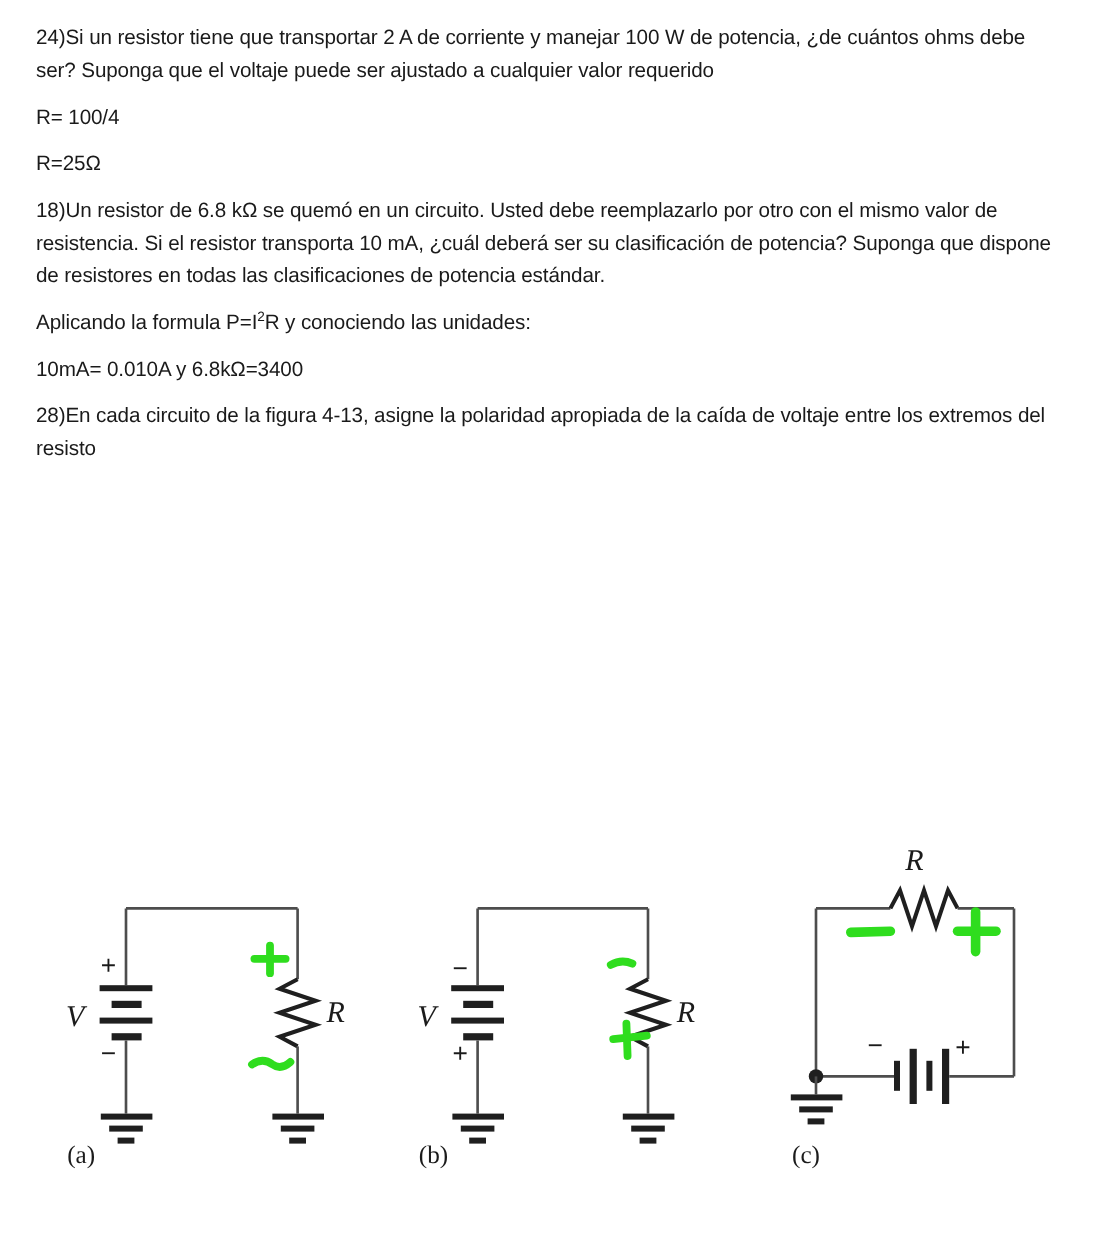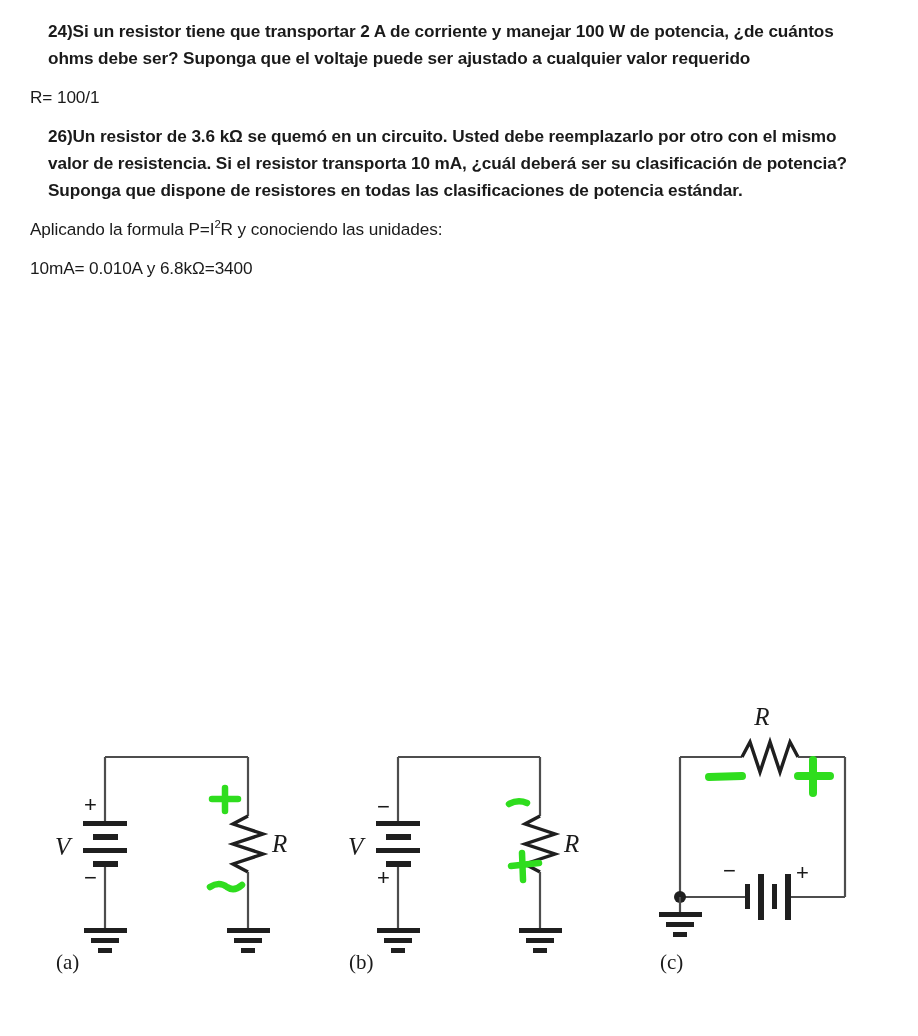--- a/index.html
+++ b/index.html
@@ -27,22 +27,21 @@
     width: 848px;
   }
   p.para {
     margin: 0 0 12px 0;
     font-size: 17.2px;
     line-height: 27px;
     letter-spacing: -0.1px;
     color: #1a1a1a;
   }
   p.bold {
-    font-weight: bold;
-    margin-left: 18px;
+    font-weight: normal;
   }
   sup {
     font-size: 0.66em;
     vertical-align: super;
     line-height: 0;
   }
   .figure {
     position: absolute;
     left: 0;
     top: 700px;
@@ -58,24 +57,26 @@
   svg { display: block; }
   .fig-svg { position: absolute; left: 0; top: 0; }
 </style>
 </head>
 <body>
 
 <div class="page">
 
   <div class="text-block" id="text-block" style="top:18px;">
       <p class="para bold">24)Si un resistor tiene que transportar 2 A de corriente y manejar 100 W de potencia, ¿de cuántos ohms debe ser? Suponga que el voltaje puede ser ajustado a cualquier valor requerido</p>
-      <p class="para">R= 100/1</p>
-      <p class="para bold">26)Un resistor de 3.6 kΩ se quemó en un circuito. Usted debe reemplazarlo por otro con el mismo valor de resistencia. Si el resistor transporta 10 mA, ¿cuál deberá ser su clasificación de potencia? Suponga que dispone de resistores en todas las clasificaciones de potencia estándar.</p>
+      <p class="para">R= 100/4</p>
+      <p class="para bold">R=25Ω</p>
+      <p class="para bold">18)Un resistor de 6.8 kΩ se quemó en un circuito. Usted debe reemplazarlo por otro con el mismo valor de resistencia. Si el resistor transporta 10 mA, ¿cuál deberá ser su clasificación de potencia? Suponga que dispone de resistores en todas las clasificaciones de potencia estándar.</p>
       <p class="para">Aplicando la formula P=I<sup>2</sup>R y conociendo las unidades:</p>
       <p class="para">10mA= 0.010A y 6.8kΩ=3400</p>
+      <p class="para bold">28)En cada circuito de la figura 4-13, asigne la polaridad apropiada de la caída de voltaje entre los extremos del resisto</p>
     </div>
 
   <div class="figure">
 
     <svg class="fig-svg" width="918" height="300" viewBox="0 0 918 300">
 
       <g>
 
         <path d="M105,57 L248,57" stroke="#4d4d4d" stroke-width="2.2" fill="none"></path>
 

